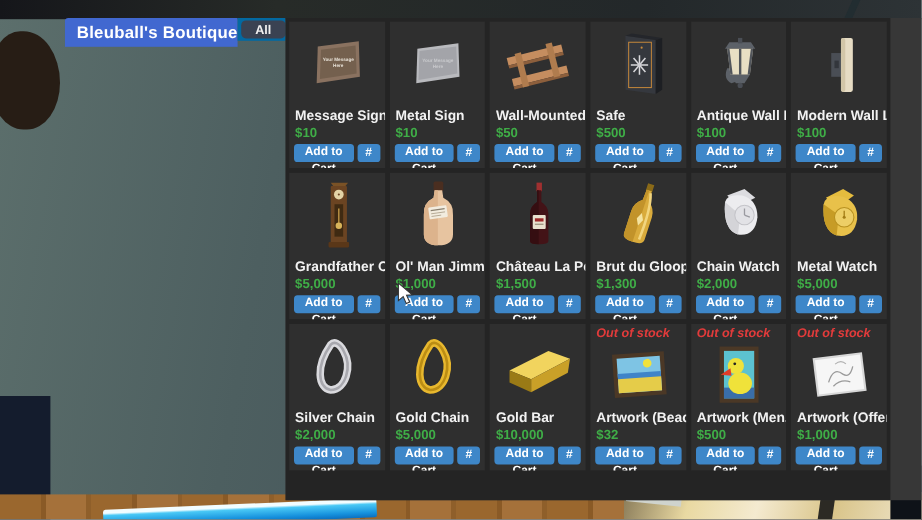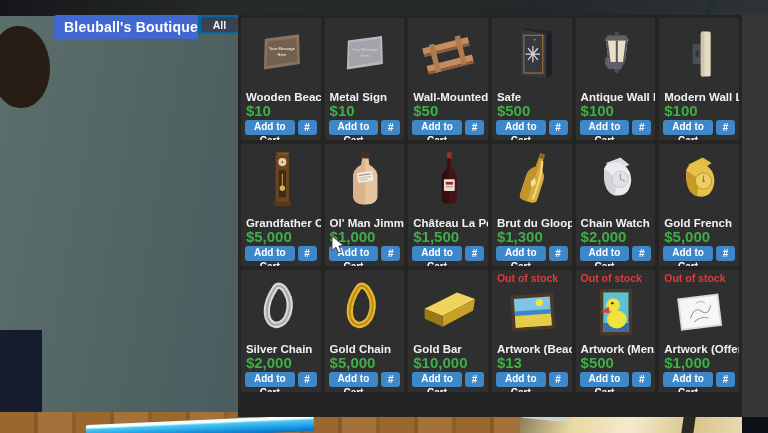--- a/index.html
+++ b/index.html
@@ -33,25 +33,25 @@
     line-height:24px; padding-left:10px; letter-spacing:.2px; }
   #tabbar { height:19px; background:#0369a1; display:flex; align-items:center; padding-left:3px; }
   #tab-all { height:15px; min-width:37px; background:#3a4252; border:none; border-radius:4px;
     color:#f0f0f0; font-size:10.5px; font-weight:700; font-family:inherit; padding:0 10px; cursor:pointer; }
   #body { flex:1; display:flex; background:#373737; min-height:0; }
 
   
   #grid { width:504px; background:#242424; padding:3px; display:grid;
     grid-template-columns:repeat(6,1fr); grid-auto-rows:122px; gap:4px; overflow:hidden; }
   .card { background:#2f2f2f; display:flex; flex-direction:column; overflow:hidden; position:relative; }
-  .oos { font-size:10.5px; font-weight:700; color:#e23b3b; padding:2px 0 0 5px; height:14px; }
+  .oos { font-size:10.5px; font-weight:700; font-style:italic; color:#e23b3b; padding:2px 0 0 5px; height:14px; }
   .art { flex:1; display:flex; align-items:center; justify-content:center; min-height:0; }
   .iname { font-size:11.5px; font-weight:700; color:#f2f2f2; padding:0 5px; height:14px; line-height:13px;
     white-space:nowrap; overflow:hidden; }
-  .iprice { font-size:15px; font-weight:700; color:#3fae47; padding:0 5px; height:13px; line-height:12px; }
+  .iprice { font-size:11px; font-weight:700; color:#3fae47; padding:0 5px; height:13px; line-height:12px; }
   .btns { display:flex; gap:3px; padding:2px 4px 5px 4px; }
   .atc { flex:1; height:15px; background:#3e87c9; border:none; border-radius:3px; color:#fff;
     font-size:10px; font-weight:700; font-family:inherit; cursor:pointer; padding:0; line-height:14px; }
   .hash { width:19px; height:15px; background:#3e87c9; border:none; border-radius:3px; color:#fff;
     font-size:10px; font-weight:700; font-family:inherit; cursor:pointer; padding:0; }
 
   
   #cart { flex:1; background:#373737; position:relative; }
   #cart-title { font-size:13px; font-weight:700; color:#fff; margin:13px 0 6px 19px; }
   #cart-box { margin-left:15px; width:175px; height:213px; background:#2d2d2d; border-radius:6px; }
@@ -94,21 +94,21 @@
 
         <div class="card">
           <div class="art">
             <svg width="72" height="66" viewBox="0 0 80 72">
               <polygon points="22,18 60,13 61,46 21,52" fill="#8a7260"></polygon>
               <polygon points="25,21 57,17 58,43 24,48" fill="#74604e"></polygon>
               <text x="41" y="31" font-size="4.3" fill="#e8e2d8" text-anchor="middle" font-weight="bold">Your Message</text>
               <text x="41" y="37" font-size="4.3" fill="#e8e2d8" text-anchor="middle" font-weight="bold">Here</text>
             </svg>
           </div>
-          <div class="iname">Wooden Beac</div>
+          <div class="iname">Message Sign</div>
           <div class="iprice">$10</div>
           <div class="btns">
               <button class="atc">Add to Cart</button>
               <button class="hash">#</button>
             </div>
         </div>
 
         <div class="card">
           <div class="art">
             <svg width="72" height="66" viewBox="0 0 80 72">
@@ -318,21 +318,21 @@
           <div class="art">
             <svg width="72" height="66" viewBox="0 0 80 72">
               <polygon points="28,18 44,10 54,16 40,26" fill="#e5bc3e"></polygon>
               <path d="M26,24 Q24,48 38,53 Q54,56 57,38 Q58,22 44,17 Q28,14 26,24 Z" fill="#e8c14a"></path>
               <path d="M26,24 Q24,48 38,53 L40,34 Z" fill="#c79c26"></path>
               <circle cx="45" cy="36" r="9" fill="#edce66" stroke="#b89120" stroke-width="1"></circle>
               <circle cx="45" cy="36" r="1.4" fill="#a37d16"></circle>
               <line x1="45" y1="36" x2="45" y2="30" stroke="#a37d16" stroke-width="1.2"></line>
             </svg>
           </div>
-          <div class="iname">Gold French</div>
+          <div class="iname">Metal Watch</div>
           <div class="iprice">$5,000</div>
           <div class="btns">
               <button class="atc">Add to Cart</button>
               <button class="hash">#</button>
             </div>
         </div>
 
         <div class="card">
           <div class="art">
             <svg width="72" height="66" viewBox="0 0 80 72">
@@ -386,21 +386,21 @@
               <g transform="rotate(-4 40 30)">
                 <rect x="17" y="8" width="48" height="40" fill="#4b3826"></rect>
                 <rect x="21" y="12" width="40" height="32" fill="#7ec4e4"></rect>
                 <circle cx="49" cy="18" r="4" fill="#f2e23c"></circle>
                 <rect x="21" y="26" width="40" height="6" fill="#3f84c8"></rect>
                 <rect x="21" y="31" width="40" height="13" fill="#e5cc49"></rect>
               </g>
             </svg>
           </div>
           <div class="iname">Artwork (Beac...</div>
-          <div class="iprice">$13</div>
+          <div class="iprice">$32</div>
           <div class="btns">
               <button class="atc">Add to Cart</button>
               <button class="hash">#</button>
             </div>
         </div>
 
         <div class="card">
           <div class="oos">Out of stock</div>
           <div class="art">
             <svg width="72" height="54" viewBox="0 0 80 60">

